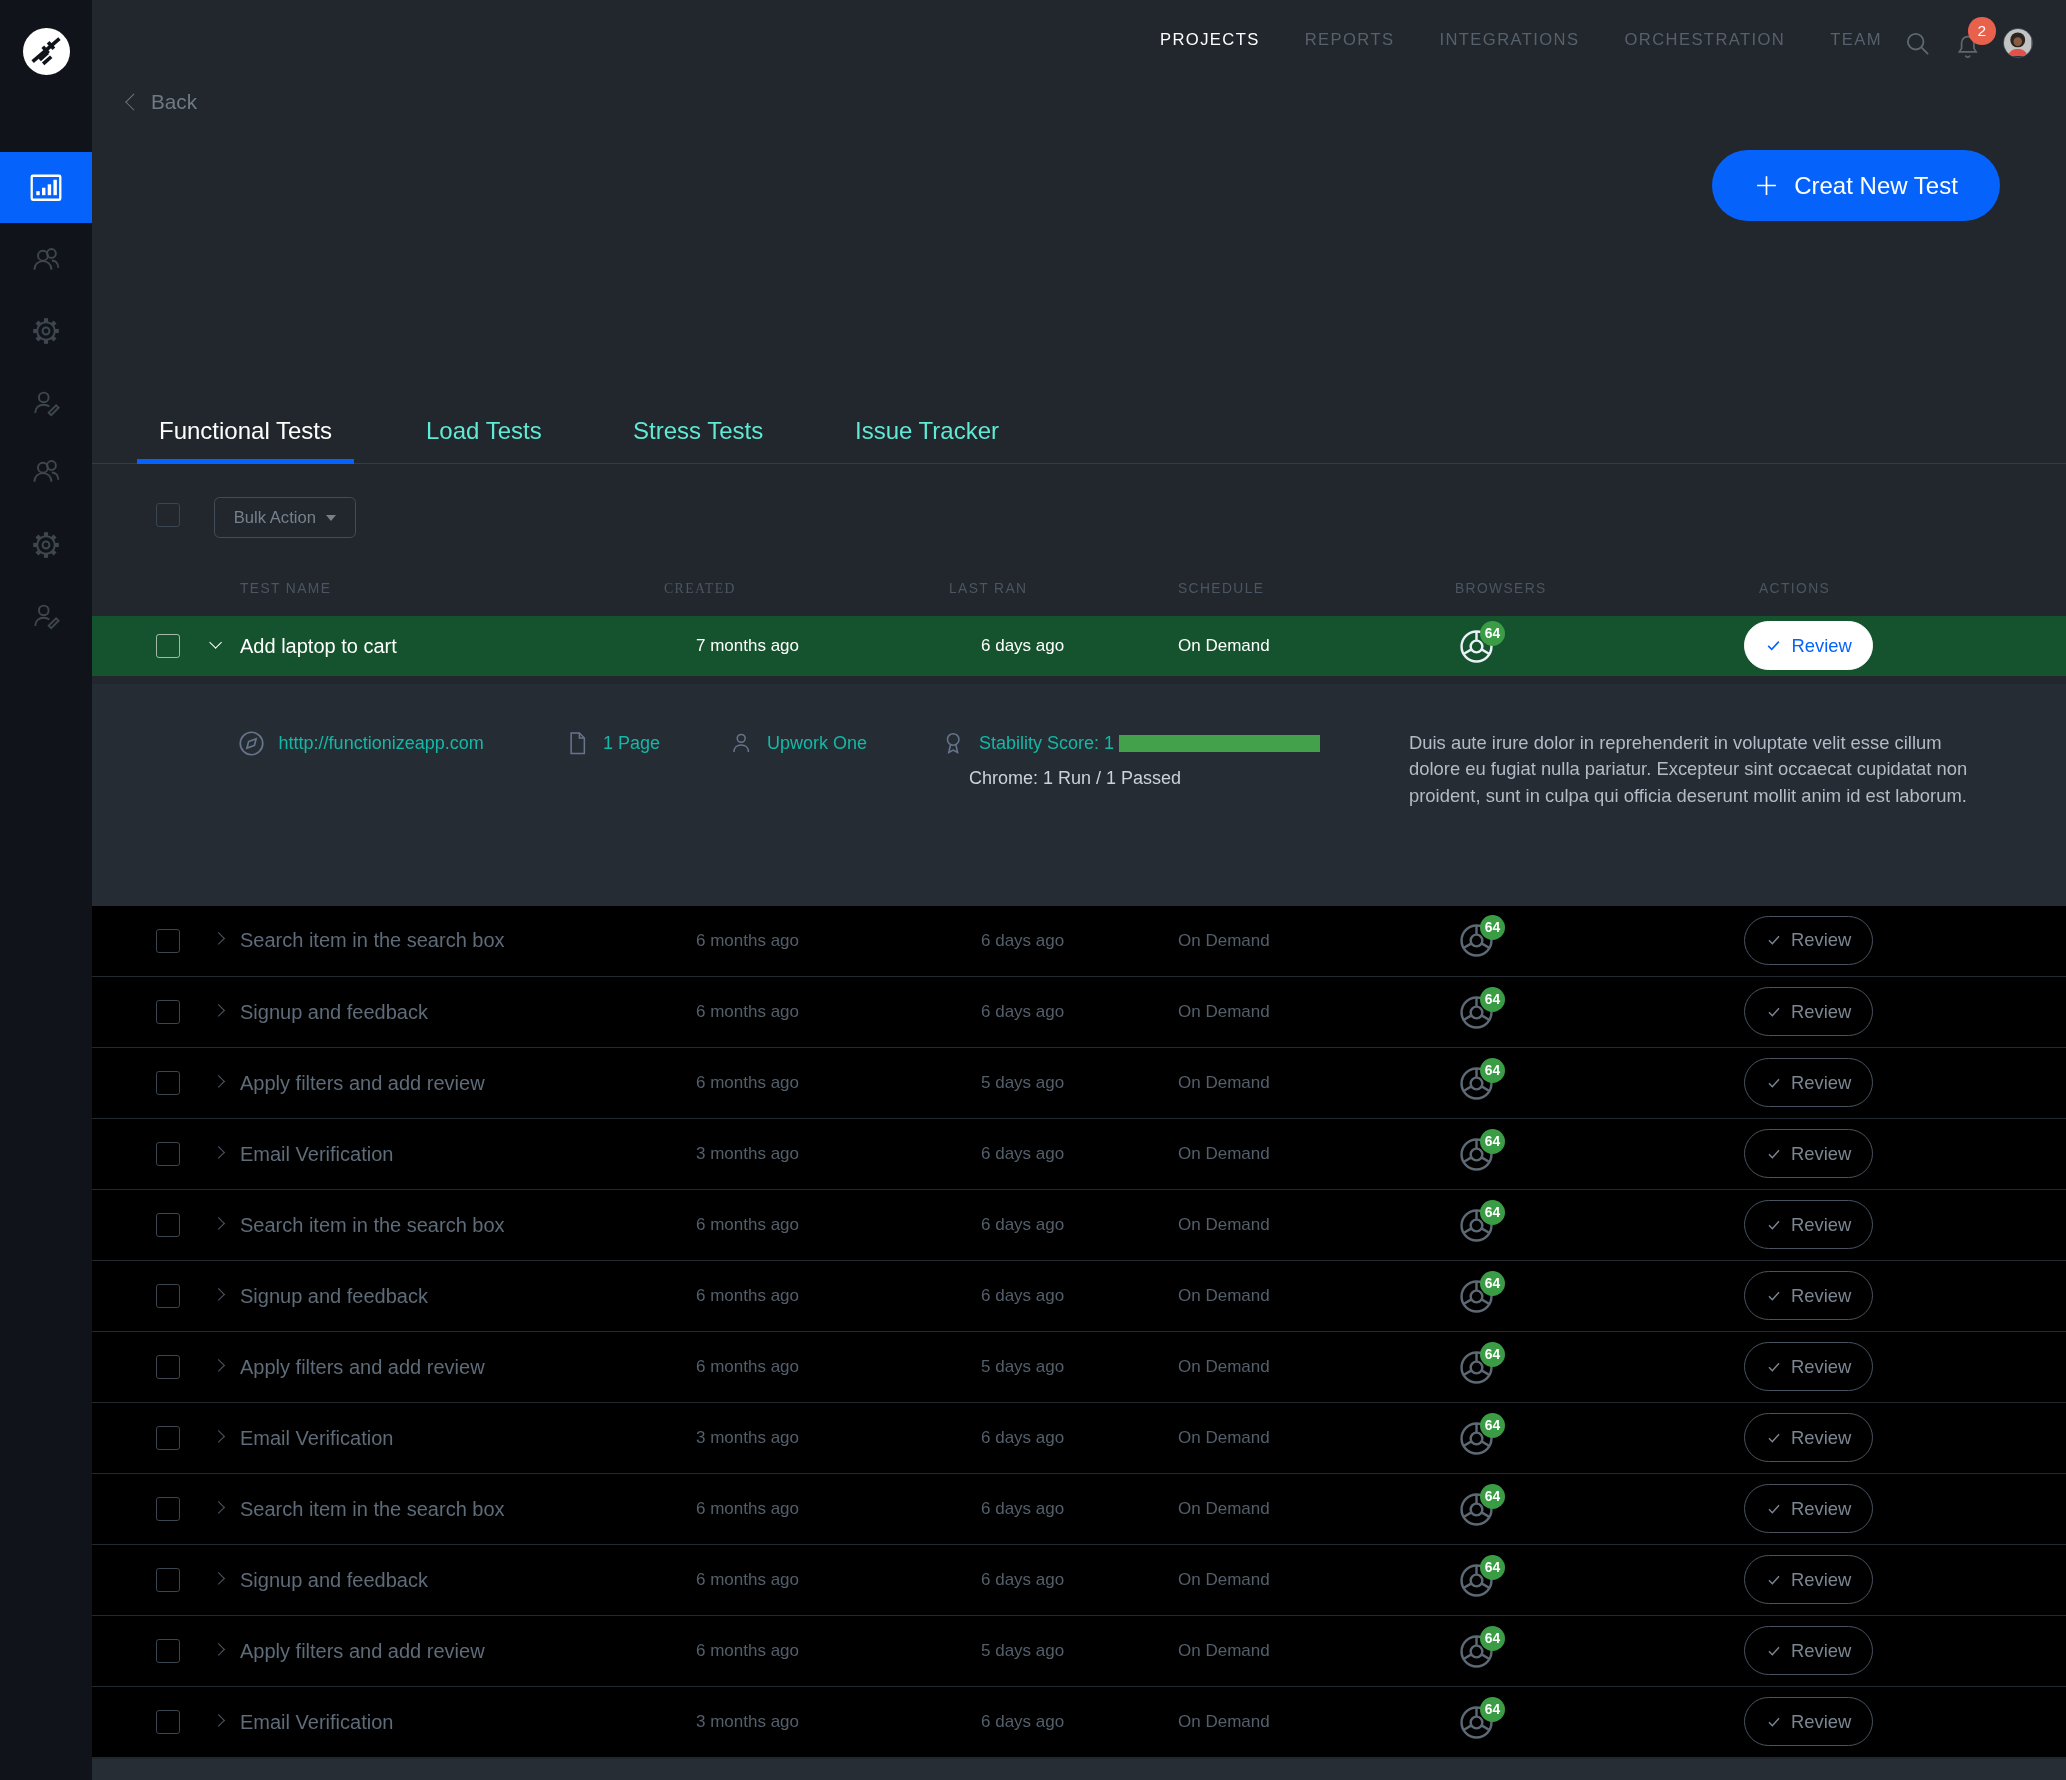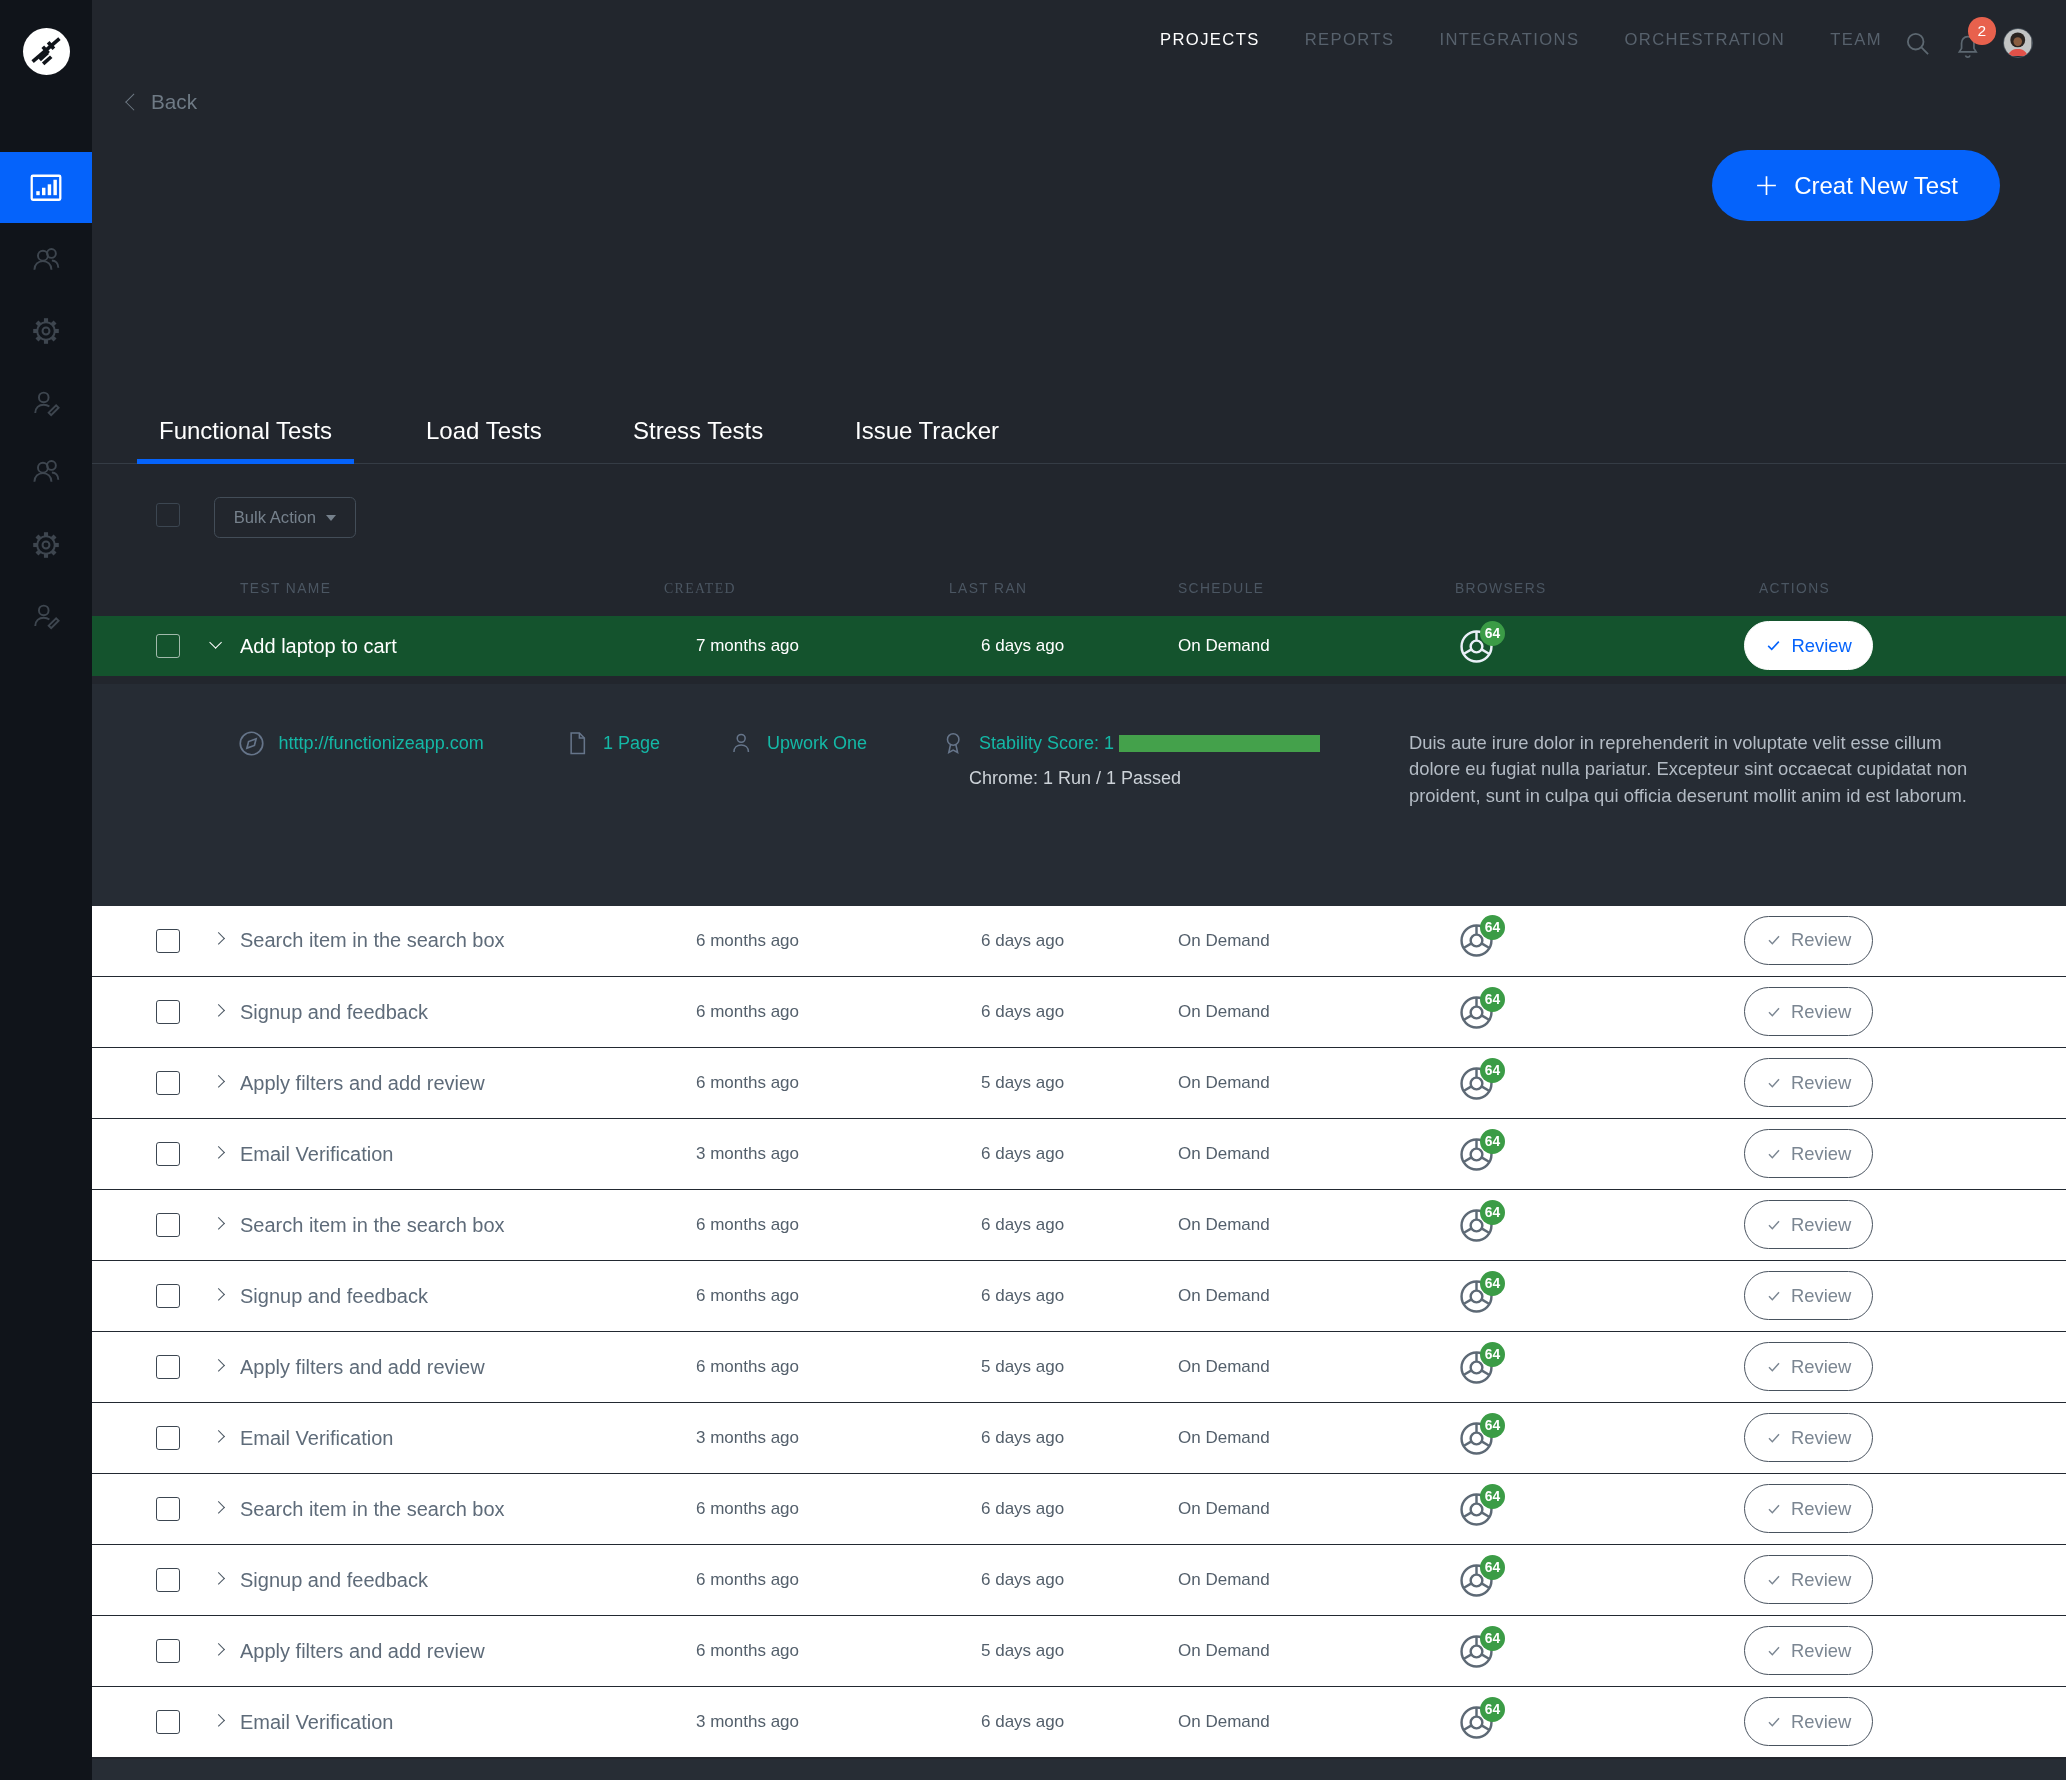--- a/index.html
+++ b/index.html
@@ -36,21 +36,21 @@
   
   .back { position:absolute; left:36px; top:90px; display:flex; align-items:center; gap:11.5px; color:#6f7a85; font-size:20.7px; cursor:pointer; }
   .chev { display:inline-block; border-style:solid; border-color:currentColor; border-width:0; }
   .chev-left  { width:11.5px; height:11.5px; border-left-width:1.7px; border-bottom-width:1.7px; transform:rotate(45deg); }
   .page-title { position:absolute; left:60px; top:154px; font-size:46px; font-weight:300; letter-spacing:0.6px; color:#d5dae0; }
 
   .create-btn { position:absolute; left:1620px; top:150px; width:288px; height:71px; border:none; border-radius:36px; background:#0563fb; color:#ffffff; font-family:inherit; font-size:24px; font-weight:300; display:flex; align-items:center; justify-content:center; gap:15px; cursor:pointer; }
 
   
   .tabs-row { position:absolute; left:0; top:411px; width:1974px; height:53px; border-bottom:1.1px solid #353c45; }
-  .tab { position:absolute; top:5.7px; font-size:24px; font-weight:300; color:#ffffff; cursor:pointer; height:47px; }
+  .tab { position:absolute; top:5.7px; font-size:24px; font-weight:300; color:#5eead4; cursor:pointer; height:47px; }
   .tab.active { color:#ffffff; }
   .tab.active::after { content:""; position:absolute; left:-22px; right:-22px; bottom:0; height:4.6px; background:#0563fb; }
   .list-view-icon { position:absolute; left:1916px; top:427px; color:#5b6671; cursor:pointer; }
 
   
   .cb { display:inline-block; width:24px; height:24px; border:1.1px solid #3c4651; border-radius:2.9px; background:transparent; }
   .toolbar-cb { position:absolute; left:64px; top:503px; cursor:pointer; }
   .bulk-btn { position:absolute; left:122px; top:497px; width:142px; height:41px; border:1.1px solid #434d58; border-radius:5.7px; background:transparent; color:#76818c; font-family:inherit; font-size:16.6px; font-weight:300; display:flex; align-items:center; justify-content:center; gap:10.3px; cursor:pointer; }
   .caret-down { width:0; height:0; border-left:5.2px solid transparent; border-right:5.2px solid transparent; border-top:6.3px solid #76818c; }
 
@@ -66,21 +66,21 @@
   .row .cb { position:absolute; left:64px; top:50%; margin-top:-12px; }
   .row .chev-right { position:absolute; left:122px; top:50%; margin-top:-6.3px; width:9.2px; height:9.2px; border-right:1.4px solid #4c5864; border-top:1.4px solid #4c5864; transform:rotate(45deg); }
   .c-name   { left:148px;  font-size:20px; color:#5e6b79; }
   .c-created{ left:604px; font-size:17px; color:#535f6b; }
   .c-lastran{ left:889px; font-size:17px; color:#535f6b; }
   .c-sched  { left:1086px; font-size:17px; color:#535f6b; }
   .browser { position:absolute; left:1365px; top:50%; margin-top:-19.5px; width:55px; height:41px; color:#5d6975; }
   .browser .badge { position:absolute; left:23px; top:-5.7px; width:25px; height:25px; border-radius:50%; background:#3b9c46; color:#ffffff; font-size:13.8px; font-weight:700; display:flex; align-items:center; justify-content:center; }
   .review-btn { position:absolute; left:1652px; top:50%; margin-top:-25px; width:129px; height:49px; border:1.1px solid #49535f; border-radius:25px; background:transparent; color:#7b8692; font-family:inherit; font-size:18.4px; font-weight:300; display:flex; align-items:center; justify-content:center; gap:9.2px; cursor:pointer; }
 
-  .rows-section { position:absolute; left:0; top:905px; width:1974px; background:#ffffff; }
+  .rows-section { position:absolute; left:0; top:905px; width:1974px; background:#000000; }
   .rows-section .row + .row { border-top:1.1px solid #222931; }
 
   
   .row.selected { position:absolute; left:0; top:616px; height:60px; background:#14532d; z-index:2; }
   .row.selected .c-name, .row.selected .c-created, .row.selected .c-lastran, .row.selected .c-sched { color:#ffffff; }
   .row.selected .cb { border-color:rgba(255,255,255,.6); }
   .row.selected .chev-down { position:absolute; left:119px; top:50%; margin-top:-8px; width:9.2px; height:9.2px; border-right:1.4px solid #fff; border-bottom:1.4px solid #fff; transform:rotate(45deg); }
   .row.selected .browser { color:#eaf0f8; }
   .row.selected .review-btn { background:#ffffff; border-color:#ffffff; color:#0563fb; font-weight:400; }
 

